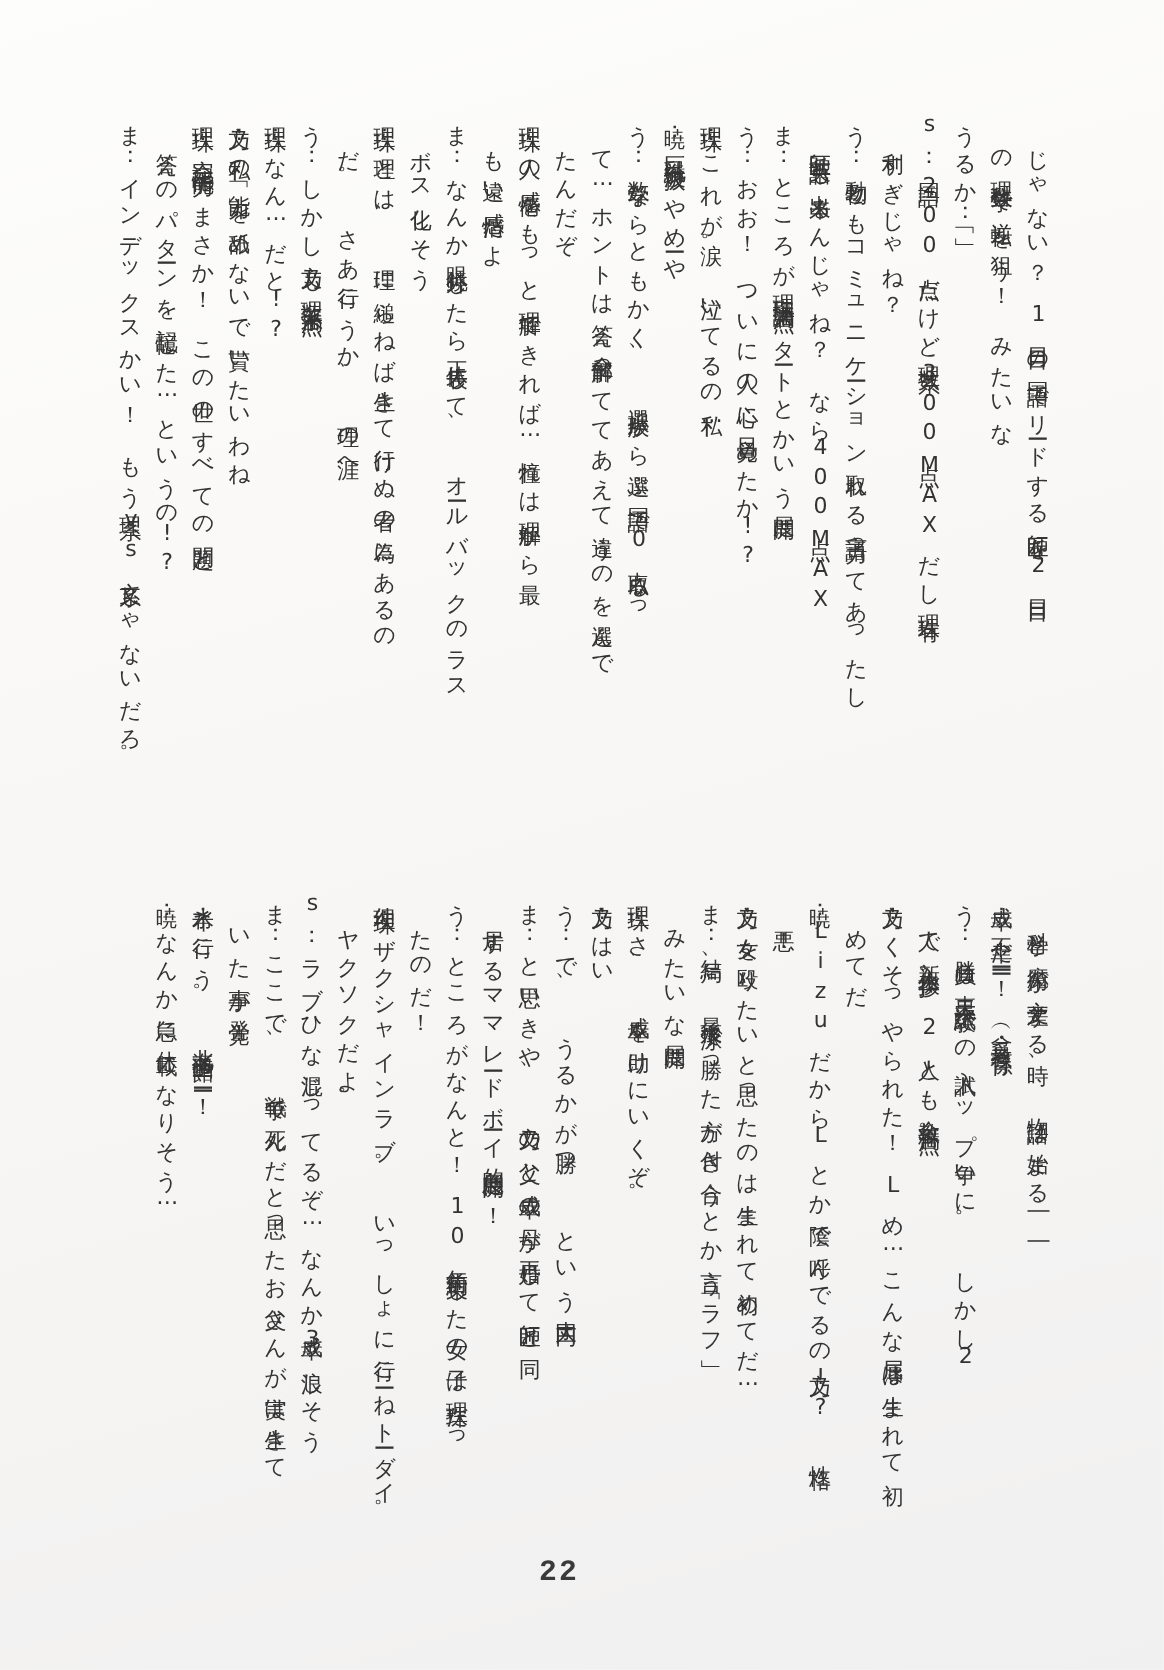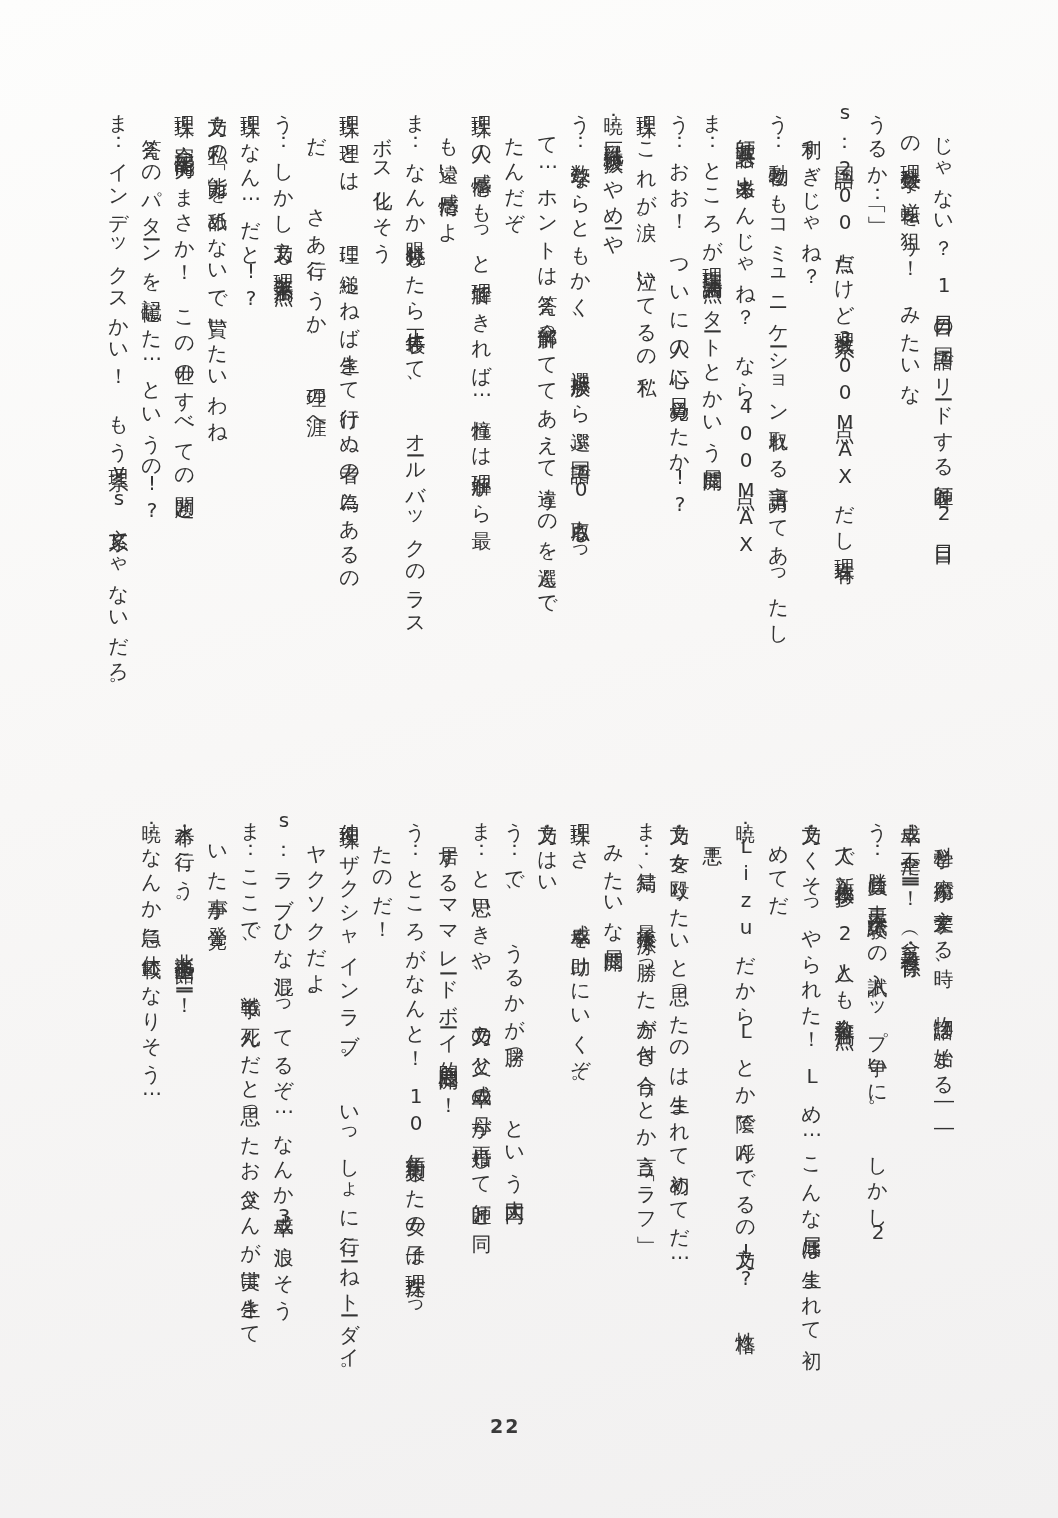--- a/index.html
+++ b/index.html
@@ -43,24 +43,25 @@
   }
   .bottom-block {
     top: 808px;
     right: 98px;
     height: 650px;
   }
   .page-number {
     position: absolute;
     top: 1415px;
     left: 490px;
-    font-size: 19px;
+    font-size: 27px;
     font-weight: bold;
     letter-spacing: 2px;
     color: #3a3a3a;
+    font-family: Liberation Mono, monospace;
   }
 </style>
 </head>
 <body>
 
 <div class="page">
   <div class="vblock top-block" id="top-block">
       <p class="indent">じゃない？　1日目の国語でリードする師匠を2日目</p>
       <p class="indent">の理科数学で逆転を狙う！　みたいな</p>
       <p>うるか：「」</p>

